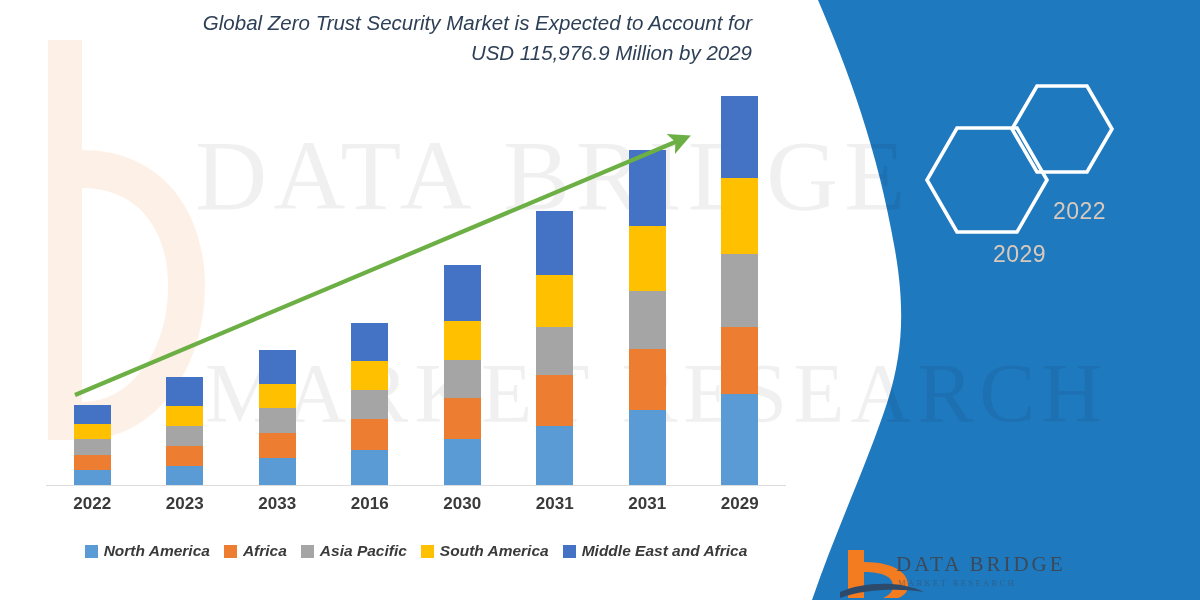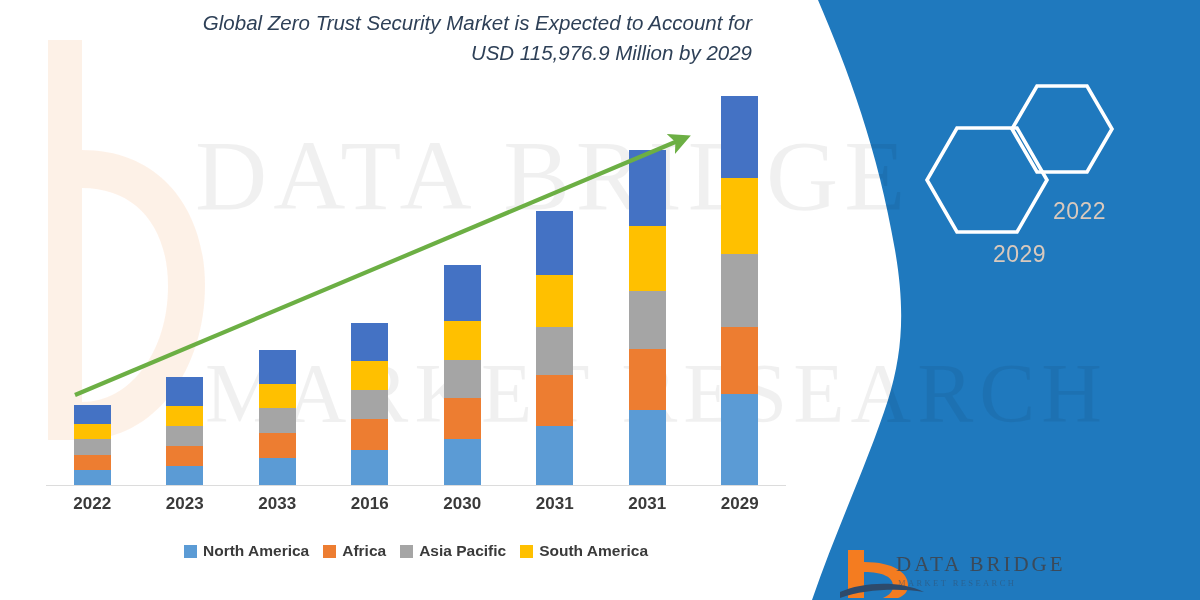--- a/index.html
+++ b/index.html
@@ -72,21 +72,21 @@
   }
 
   
   .arrow{position:absolute;z-index:6;left:40px;top:110px;pointer-events:none;}
 
   
   .legend{
     position:absolute;z-index:6;left:46px;top:538px;width:740px;height:26px;
     display:flex;align-items:center;justify-content:center;gap:14px;
   }
-  .lg-item{display:flex;align-items:center;gap:6px;}
+  .lg-item{display:flex;align-items:center;gap:6px;font-style:italic;}
   .lg-swatch{width:13px;height:13px;display:block;}
   .lg-label{font-size:15.5px;color:#3a3a3a;font-weight:bold;white-space:nowrap;}
 
   
   .right-head{
     position:absolute;z-index:7;left:860px;top:2px;width:330px;
     text-align:center;color:#ffffff;font-size:19.5px;font-weight:400;
   }
   .hex-wrap{position:absolute;z-index:7;left:905px;top:78px;width:250px;height:160px;}
   .hex-label{
@@ -252,20 +252,24 @@
         <span class="lg-label">Africa</span>
       </div>
       <div class="lg-item">
         <span class="lg-swatch" style="background: rgb(165, 165, 165);"></span>
         <span class="lg-label">Asia Pacific</span>
       </div>
       <div class="lg-item">
         <span class="lg-swatch" style="background: rgb(255, 192, 0);"></span>
         <span class="lg-label">South America</span>
       </div>
+      <div class="lg-item">
+        <span class="lg-swatch" style="background: rgb(68, 114, 196);"></span>
+        <span class="lg-label">Middle East and Africa</span>
+      </div>
     </div>
 
 
   <div class="hex-wrap">
     <svg width="250" height="170" viewBox="0 0 250 170">
       <polygon points="132,8 182,8 207,51 182,94 132,94 107,51" fill="none" stroke="#ffffff" stroke-width="3.6"></polygon>
       <polygon points="52,50 112,50 142,102 112,154 52,154 22,102" fill="none" stroke="#ffffff" stroke-width="3.6"></polygon>
     </svg>
     <div class="hex-label hex-2022">2022</div>
     <div class="hex-label hex-2029">2029</div>

